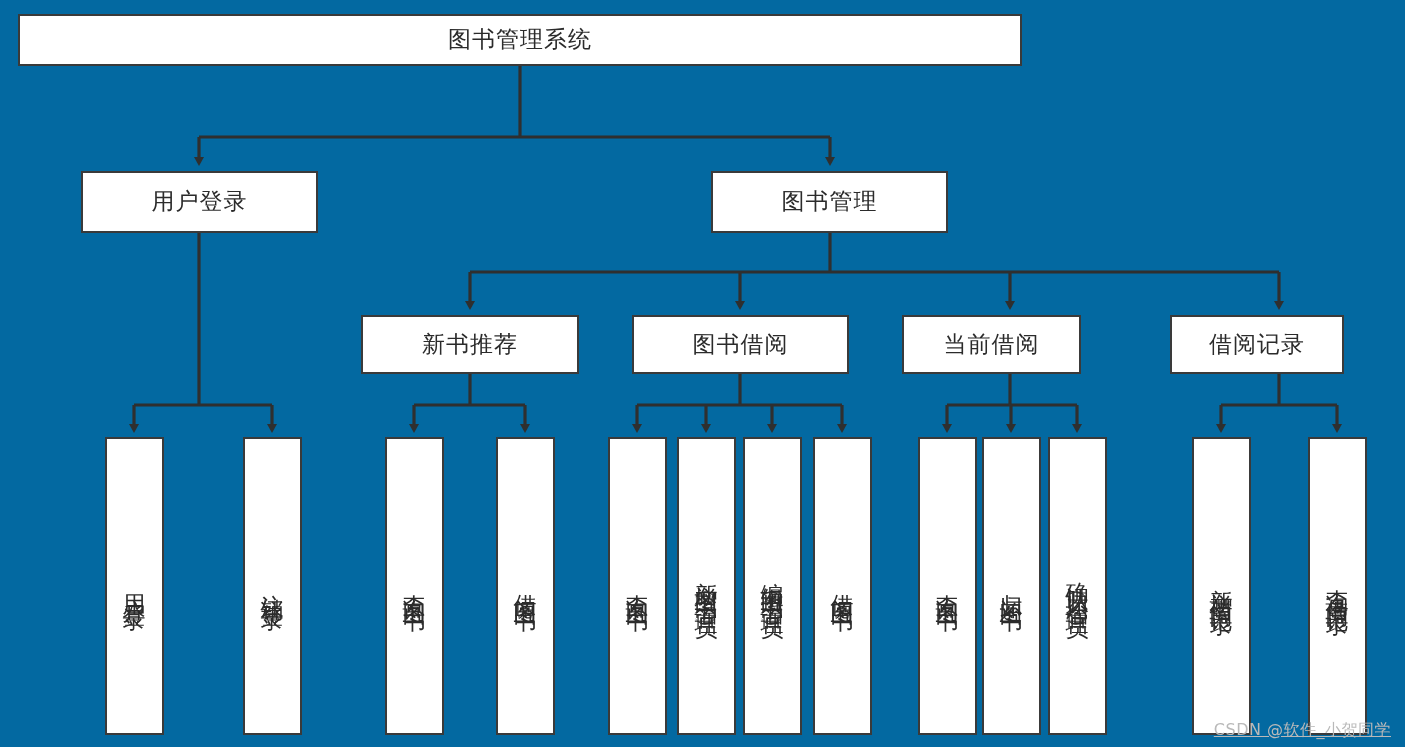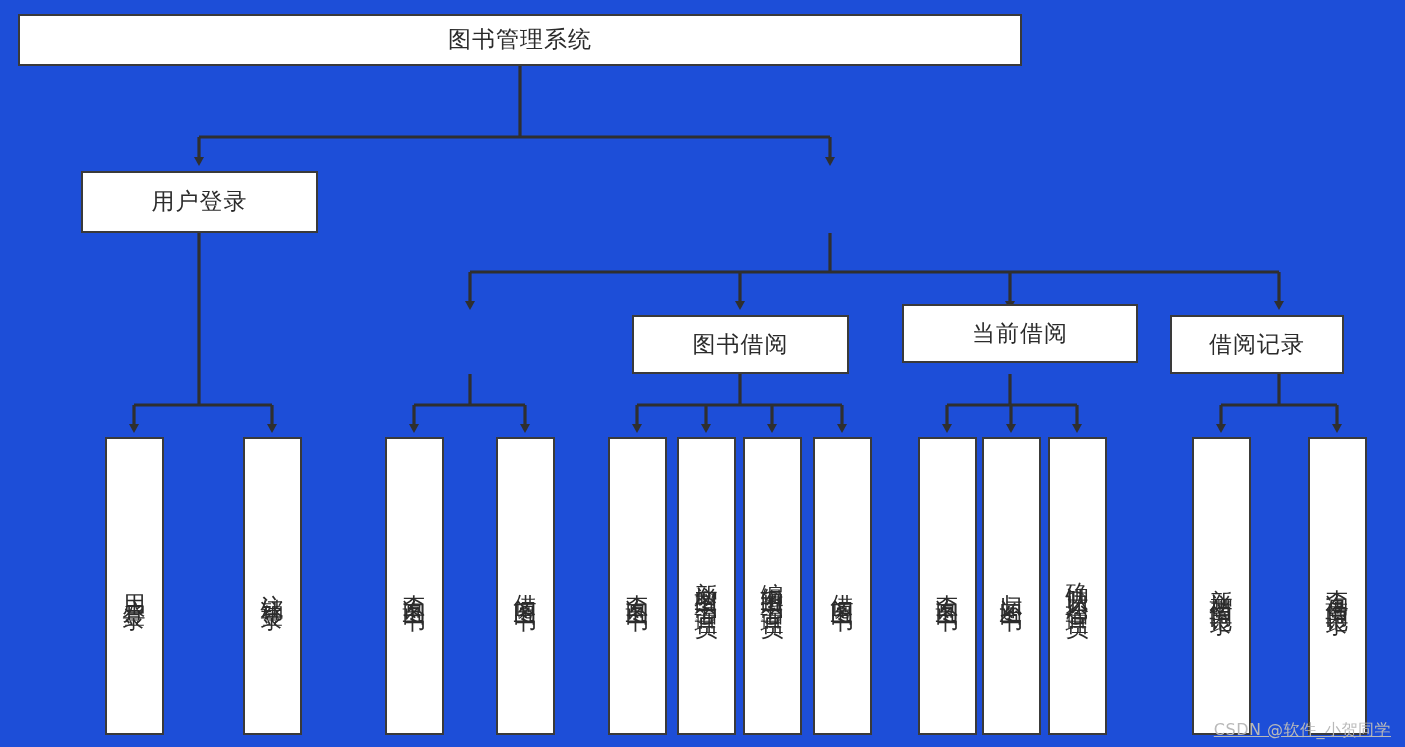--- a/index.html
+++ b/index.html
@@ -7,21 +7,21 @@
     padding: 0;
     background: #ffffff;
   }
   body {
     font-family: "DejaVu Sans", "Liberation Sans", sans-serif;
   }
   #canvas {
     position: relative;
     width: 1405px;
     height: 747px;
-    background: #1d4ed8;
+    background: #0369a1;
     overflow: hidden;
   }
   #wires {
     position: absolute;
     left: 0;
     top: 0;
     width: 1405px;
     height: 747px;
     pointer-events: none;
   }
@@ -122,25 +122,31 @@
     </g>
   </svg>
 
   <div class="node h" style="left:18px; top:14px; width:1004px; height:52px;">
     <span class="node-label">图书管理系统</span>
   </div>
 
   <div class="node h" style="left:81px; top:171px; width:237px; height:62px;">
     <span class="node-label">用户登录</span>
   </div>
+  <div class="node h" style="left:711px; top:171px; width:237px; height:62px;">
+    <span class="node-label">图书管理</span>
+  </div>
 
+  <div class="node h" style="left:361px; top:315px; width:218px; height:59px;">
+    <span class="node-label">新书推荐</span>
+  </div>
   <div class="node h" style="left:632px; top:315px; width:217px; height:59px;align-items:center;">
     <span class="node-label">图书借阅</span>
   </div>
-  <div class="node h" style="left:902px; top:304px; width:236px; height:59px;">
+  <div class="node h" style="left:902px; top:315px; width:179px; height:59px;">
     <span class="node-label">当前借阅</span>
   </div>
   <div class="node h" style="left:1170px; top:315px; width:174px; height:59px;">
     <span class="node-label">借阅记录</span>
   </div>
 
   <div class="node v" style="left:105px; top:437px; width:59px; height:298px;">
     <span class="vtext">用户登录</span>
   </div>
   <div class="node v" style="left:243px; top:437px; width:59px; height:298px;">

